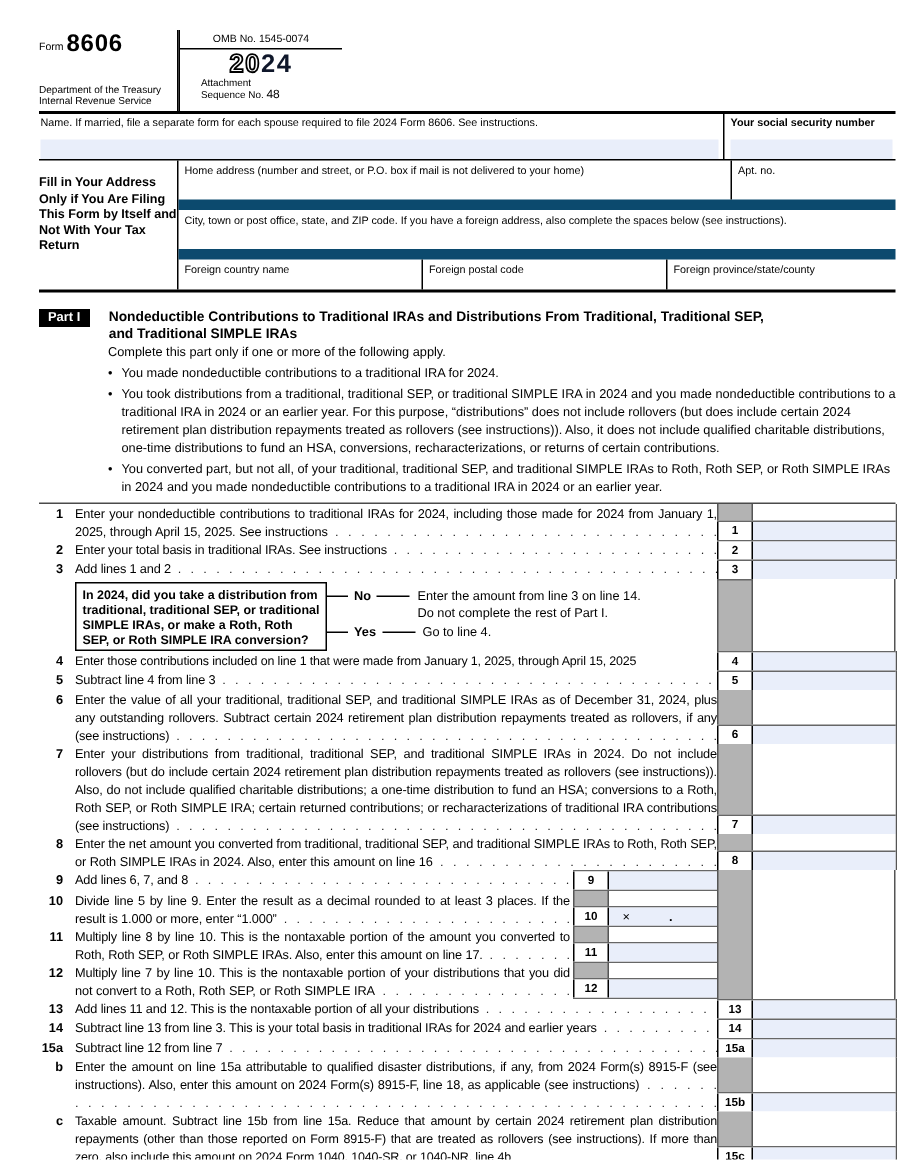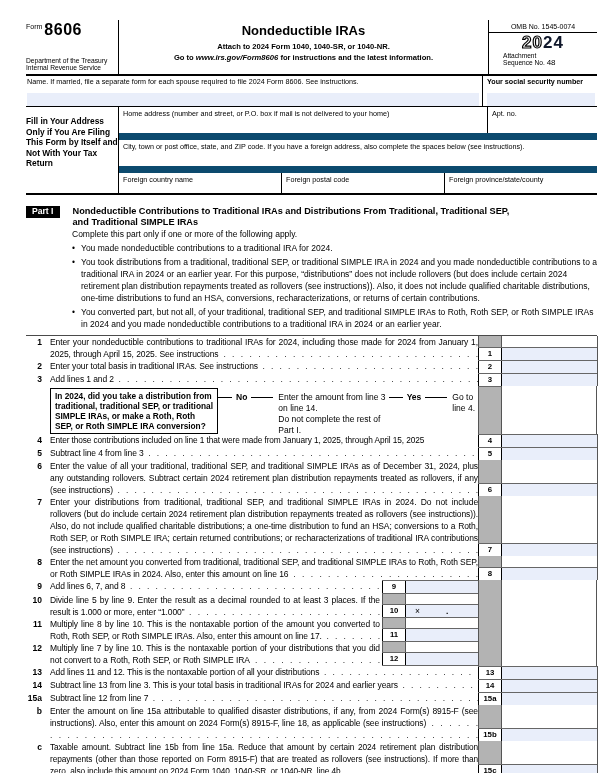--- a/index.html
+++ b/index.html
@@ -2,21 +2,21 @@
 <html><head>
 <meta charset="utf-8">
 <style>
   html,body{margin:0;padding:0;background:#fff;}
   body{width:600px;height:773px;font-family:"Liberation Sans",sans-serif;color:#000;}
   .page{position:relative;box-sizing:border-box;width:600px;height:773px;padding:20px 3px 0 26px;overflow:hidden;}
 
   
   .hdr{display:flex;border-bottom:2px solid #000;height:54px;}
   .hdr-left{width:92px;border-right:1px solid #000;display:flex;flex-direction:column;padding-top:3px;}
-  .f-row{display:flex;align-items:flex-start;}
+  .f-row{display:flex;align-items:flex-end;}
   .f-lab{font-size:7px;margin-right:2px;padding-bottom:2px;}
   .f-num{font-size:16px;font-weight:bold;letter-spacing:.5px;line-height:14px;}
   .dept{margin-top:auto;font-size:6.7px;line-height:7.6px;padding-bottom:2px;}
   .hdr-mid{flex:1;text-align:center;padding-top:3px;}
   .title{font-size:13px;font-weight:bold;}
   .sub1{font-size:7.6px;font-weight:bold;margin-top:4px;}
   .sub2{font-size:7.6px;font-weight:bold;margin-top:2px;}
   .hdr-right{width:108px;border-left:1px solid #000;text-align:center;display:flex;flex-direction:column;}
   .omb{font-size:7px;padding:3px 0 2px;border-bottom:1px solid #000;}
   .year{font-size:17px;font-weight:bold;line-height:19px;letter-spacing:1px;}
@@ -80,21 +80,21 @@
   .innerstack{width:96px;flex:none;display:flex;flex-direction:column;}
   .in-fill{flex:1;display:flex;}
   .in-boxrow{height:12px;flex:none;display:flex;border-top:1px solid #666;border-bottom:1px solid #666;}
   .graycol{width:24px;flex:none;background:#b3b3b3;border-left:1px solid #555;border-right:1px solid #555;box-sizing:border-box;}
   .blankcol{width:95px;flex:none;border-right:1px solid #555;box-sizing:border-box;background:#fff;}
 
   
   .fcrow{display:flex;height:48px;}
   .fc-content{width:452px;flex:none;display:flex;padding-top:2px;box-sizing:border-box;}
   .fc-box{width:158px;flex:none;margin-left:24px;border:1.5px solid #000;padding:2px 4px;font-weight:bold;font-size:8.3px;line-height:10px;box-sizing:content-box;}
-  .fc-right{flex:1;display:flex;flex-direction:row;justify-content:space-between;padding:4px 0 7px;}
+  .fc-right{flex:1;display:flex;flex-direction:column;justify-content:space-between;padding:4px 0 7px;}
   .fc-opt{display:flex;align-items:flex-start;}
   .fc-l1{width:14px;border-top:1px solid #000;margin-top:5px;flex:none;}
   .fc-lab{font-weight:bold;font-size:8.5px;line-height:11px;margin:0 4px;flex:none;}
   .fc-l2{width:22px;border-top:1px solid #000;margin-top:5px;margin-right:5px;flex:none;}
   .fc-txt{font-size:8.5px;line-height:11px;}
   .fc-gray{width:24px;flex:none;background:#b3b3b3;border-left:1px solid #555;border-right:1px solid #555;border-top:1px solid #666;box-sizing:border-box;}
   .fc-blank{width:95px;flex:none;border-right:1px solid #555;box-sizing:border-box;}
 
   
   .note-row{display:flex;height:23px;}
@@ -110,25 +110,20 @@
   <div class="hdr">
     <div class="hdr-left">
       <div class="f-row">
         <span class="f-lab">Form</span>
         <span class="f-num">8606</span>
       </div>
       <div class="dept">
         <div>Department of the Treasury</div>
         <div>Internal Revenue Service</div>
       </div>
-    </div>
-    <div class="hdr-mid">
-      <div class="title">Nondeductible IRAs</div>
-      <div class="sub1">Attach to 2024 Form 1040, 1040-SR, or 1040-NR.</div>
-      <div class="sub2"><span>Go to </span><i>www.irs.gov/Form8606</i><span> for instructions and the latest information.</span></div>
     </div>
     <div class="hdr-right">
       <div class="omb">OMB No. 1545-0074</div>
       <div class="year"><span class="y-o">20</span><span class="y-b">24</span></div>
       <div class="att"><span>Attachment</span><br><span>Sequence No. </span><b>48</b></div>
     </div>
   </div>
 
   <div class="namerow">
     <div class="name-cell">

